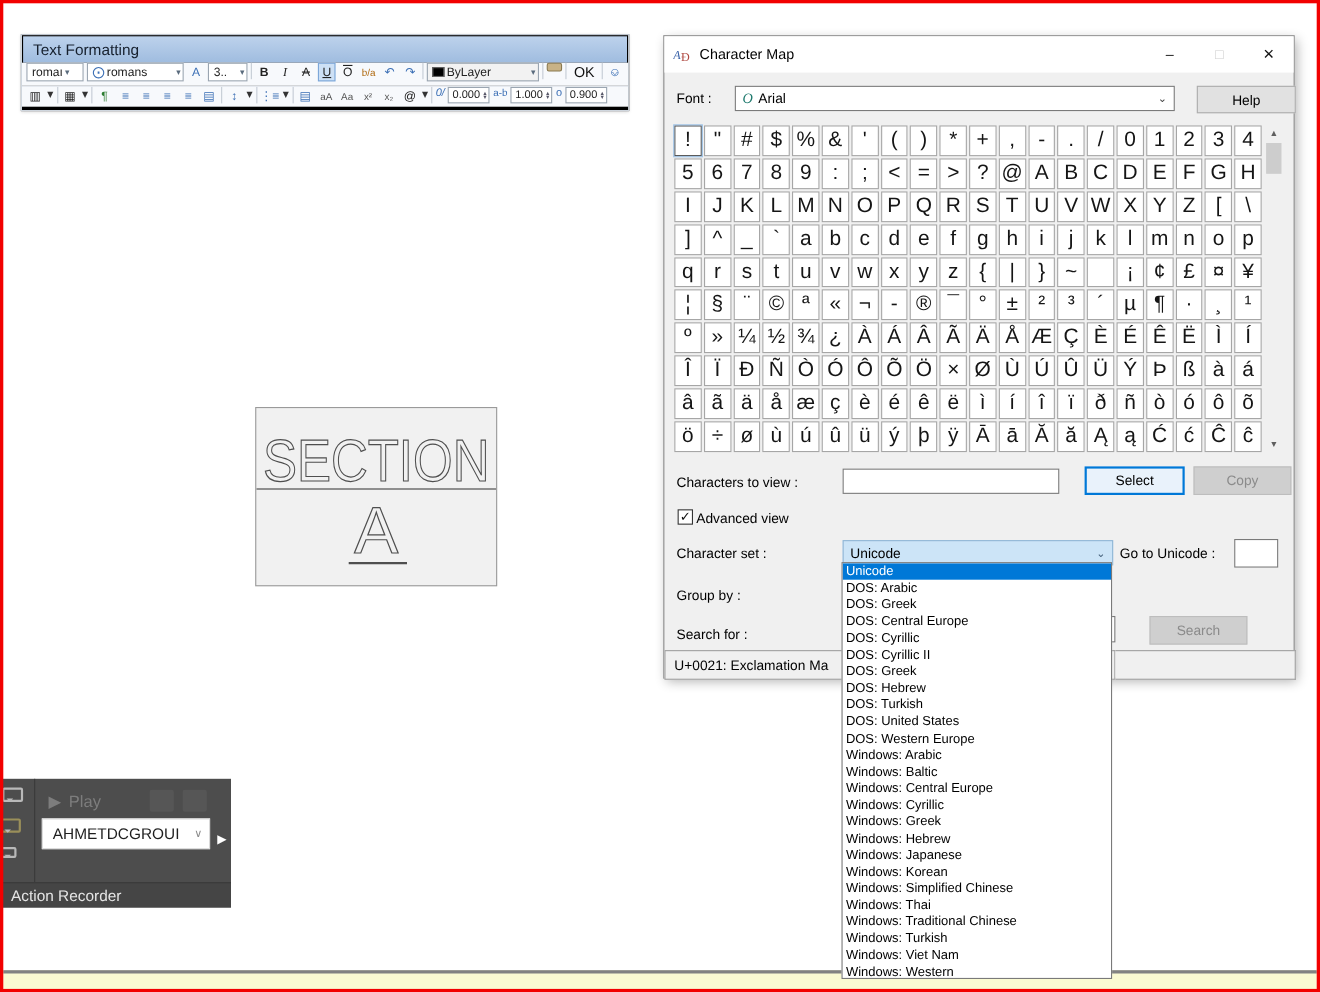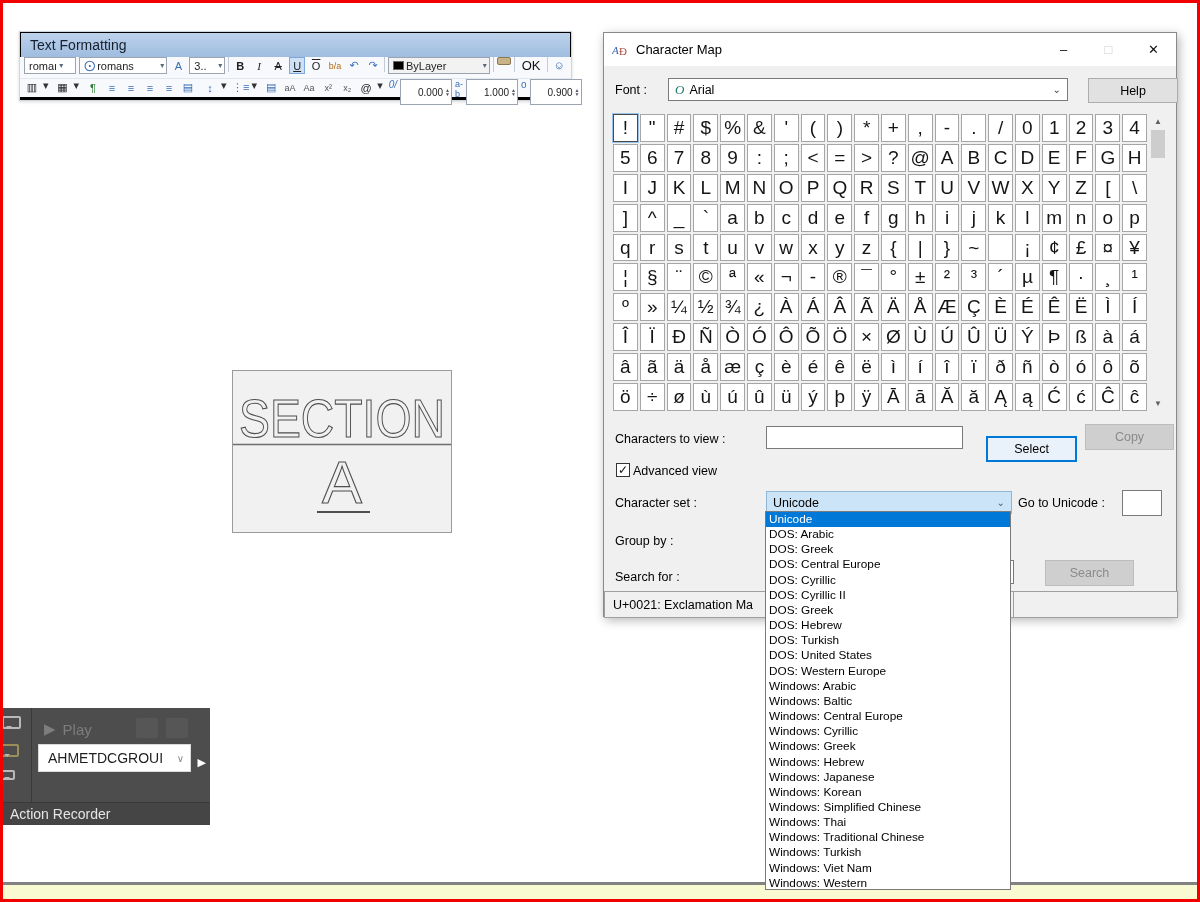--- a/index.html
+++ b/index.html
@@ -20,21 +20,21 @@
   .tf-row { display:flex; align-items:flex-start; height:21px; padding:0 4px; gap:3px; background:#f7f9fc; font-size:11px; color:#333; }
   .tf-row.r2 { height:19px; border-top:1px solid #e3e7ee; }
   .tf-combo { display:flex; align-items:center; gap:2px; background:#fff; border:1px solid #9aa5b1;
     height:17px; padding:0 2px 0 4px; font-size:11px; color:#222; white-space:nowrap; }
   .tf-combo .chev { color:#5a6b7d; font-size:8px; }
   .tfbtn { display:inline-flex; align-items:center; justify-content:center; min-width:16px; height:17px;
     font-size:11px; color:#1d3c66; }
   .tfbtn.on { background:#cde0f5; border:1px solid #7da7d9; }
   .tf-sep { width:1px; height:15px; background:#c4cbd4; }
   .blue { color:#3b6fb5; }
-  .spin { display:flex; align-items:center; border:1px solid #9aa5b1; background:#fff; height:26px; padding:0 1px 0 17px; font-size:10px; color:#222; }
+  .spin { display:flex; align-items:center; border:1px solid #9aa5b1; background:#fff; height:15px; padding:0 1px 0 3px; font-size:10px; color:#222; }
   .spin .arr { display:flex; flex-direction:column; font-size:5px; line-height:4px; color:#556; margin-left:2px; }
   .swatch { width:11px; height:9px; background:#000; border:1px solid #666; display:inline-block; }
   .ruler-ic { width:16px; height:8px; background:#c8b286; border:1px solid #8a7a50; border-radius:2px; }
 
   
   .drawing { position:absolute; left:232px; top:370px; width:220px; height:163px; background:#f1f1f1;
     border:1px solid #9a9a9a; z-index:2; }
 
   
   .ar { position:absolute; left:0; top:708px; width:210px; height:117px; background:#4d4d4d; z-index:8; color:#ccc; }
@@ -450,21 +450,21 @@
       </div>
 
     <div class="sb">
       <span class="btn" style="top:0">▲</span>
       <span class="thumb"></span>
       <span class="btn" style="bottom:0">▼</span>
     </div>
 
     <span class="cm-label" style="left:11px;top:399px">Characters to view :</span>
     <input class="cm-input" style="left: 162px; top: 393px; width: 197px; height: 23px;" value="">
-    <div class="cm-btn primary" style="left:370px;top:403px;width:91px;height:26px">Select</div>
+    <div class="cm-btn primary" style="left:370px;top:391px;width:91px;height:26px">Select</div>
     <div class="cm-btn dis" style="left:469px;top:391px;width:89px;height:26px">Copy</div>
 
     <span class="chk">✓</span>
     <span class="cm-label" style="left:29px;top:431px">Advanced view</span>
 
     <span class="cm-label" style="left:11px;top:463px">Character set :</span>
     <div class="combo-open">
       <span>Unicode</span>
       <span class="chev">⌄</span>
     </div>

